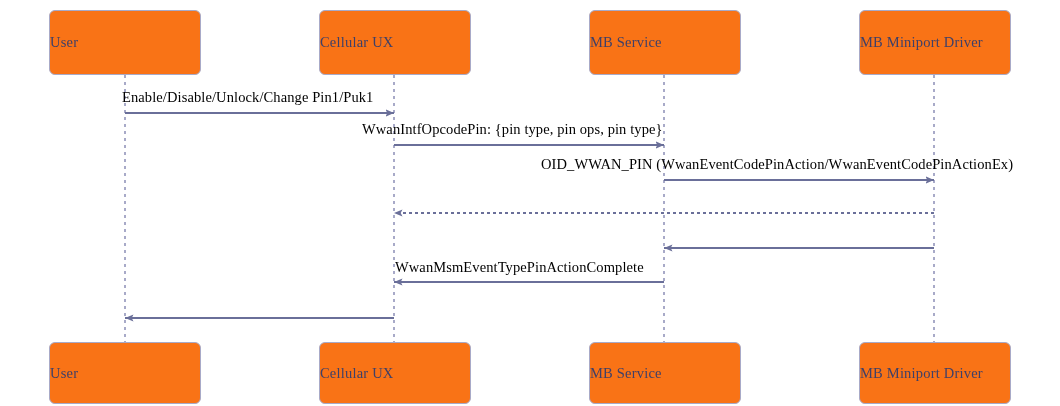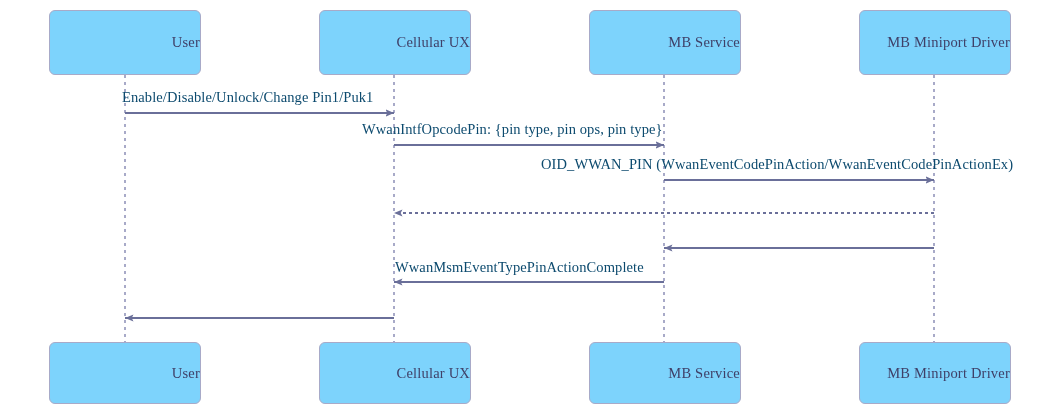--- a/index.html
+++ b/index.html
@@ -19,32 +19,32 @@
     left: 0;
     top: 0;
     width: 1060px;
     height: 406px;
   }
   .lifeline-box {
     position: absolute;
     box-sizing: border-box;
     border: 1px solid #a8aac8;
     border-radius: 6px;
-    background: #7dd3fc;
+    background: #f97316;
     display: flex;
     align-items: center;
-    justify-content: flex-end;
+    justify-content: flex-start;
     color: #3f4068;
     font-size: 14.5px;
     letter-spacing: 0.2px;
     white-space: nowrap;
   }
   .msg-label {
     position: absolute;
-    color: #0c4a6e;
+    color: #000000;
     font-size: 14.5px;
     white-space: nowrap;
     letter-spacing: 0.1px;
   }
   svg.arrow-layer {
     position: absolute;
     left: 0;
     top: 0;
     width: 1060px;
     height: 406px;

